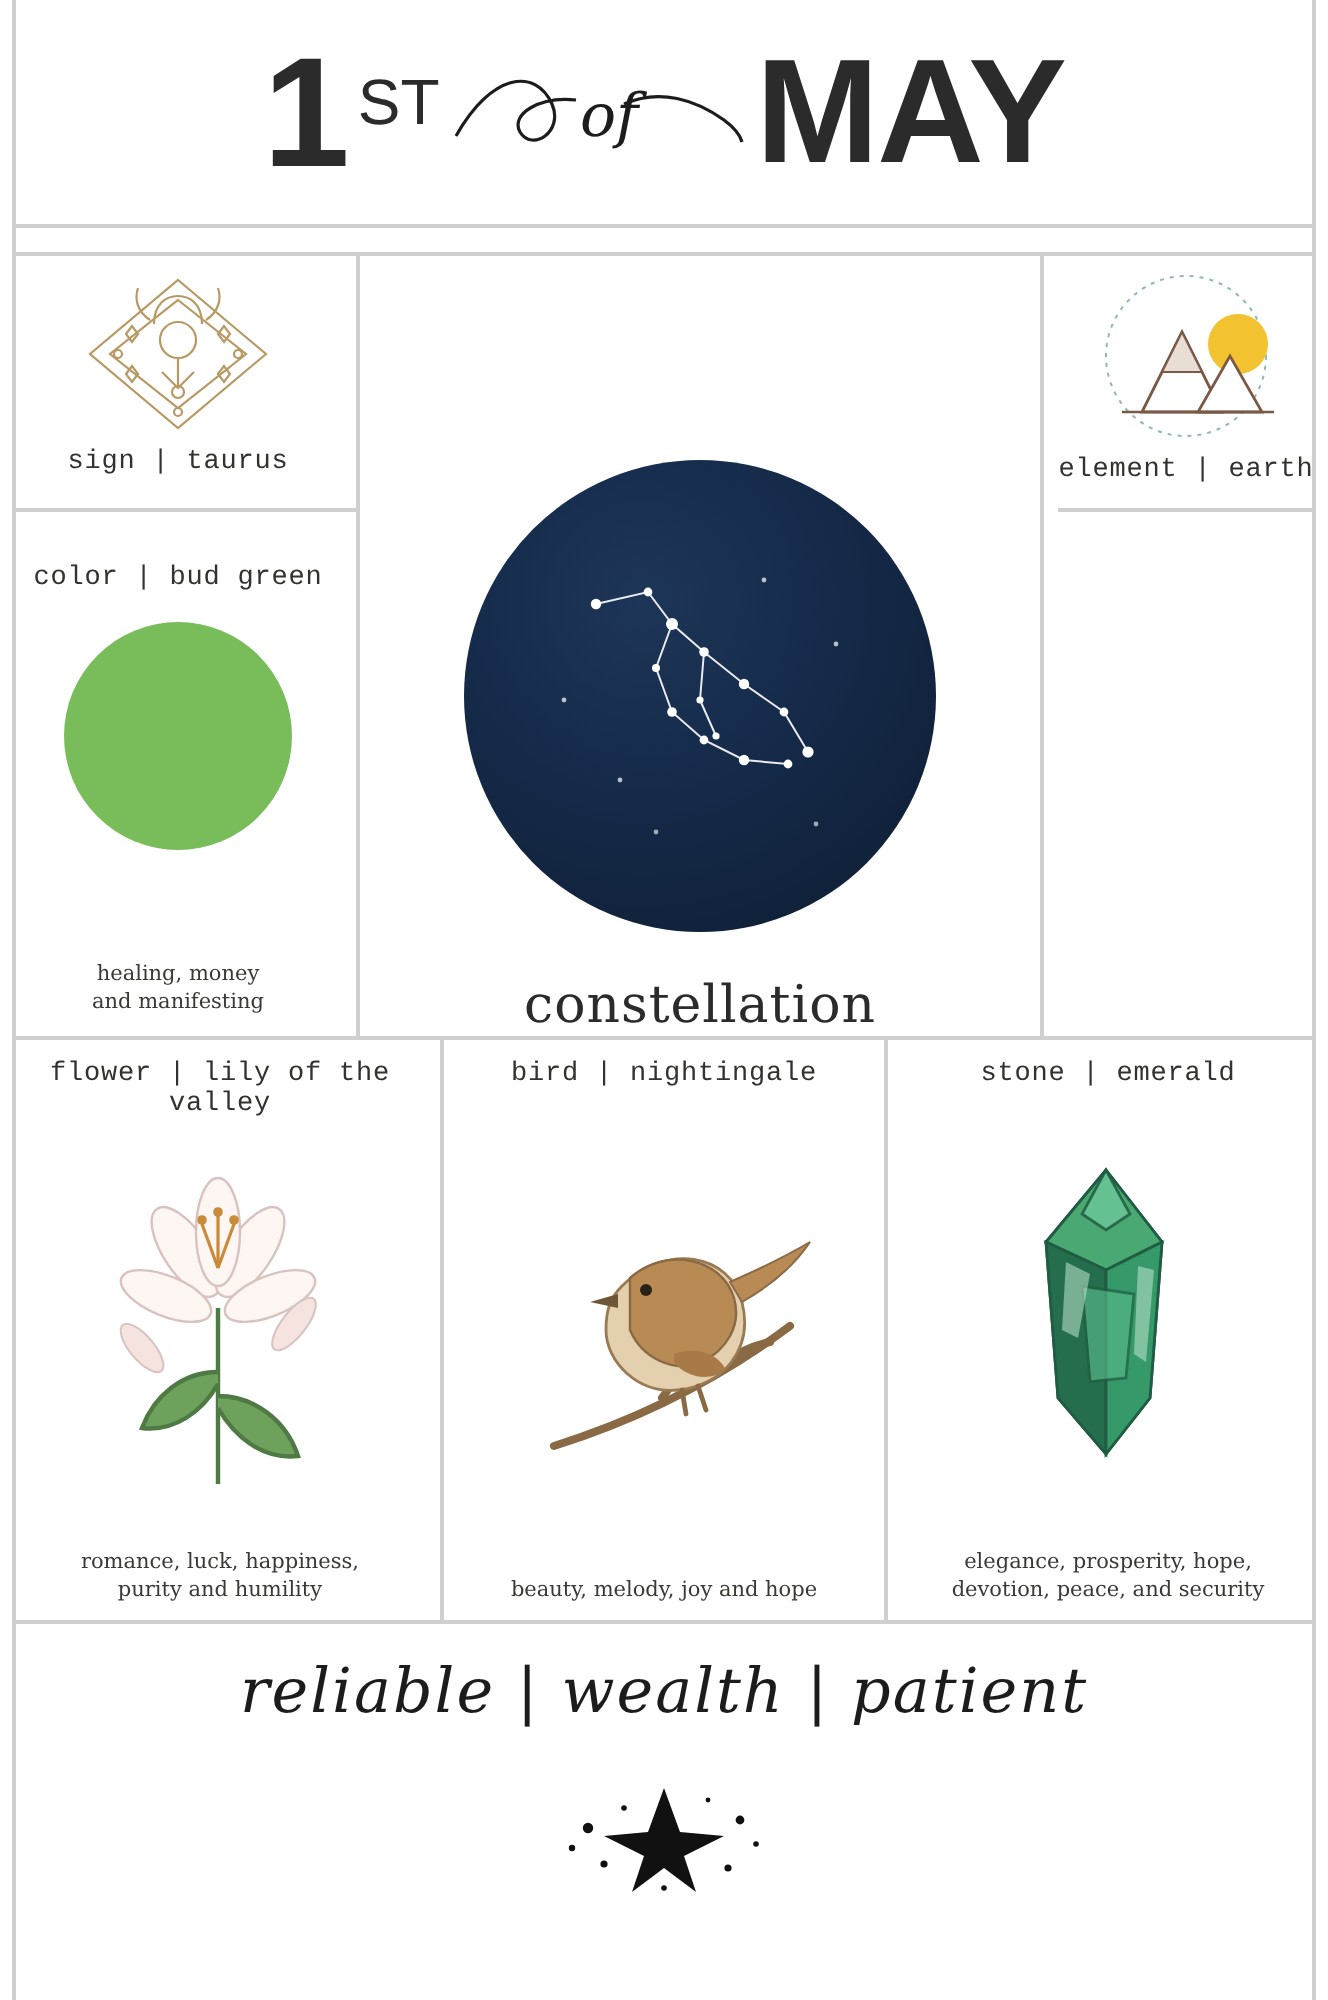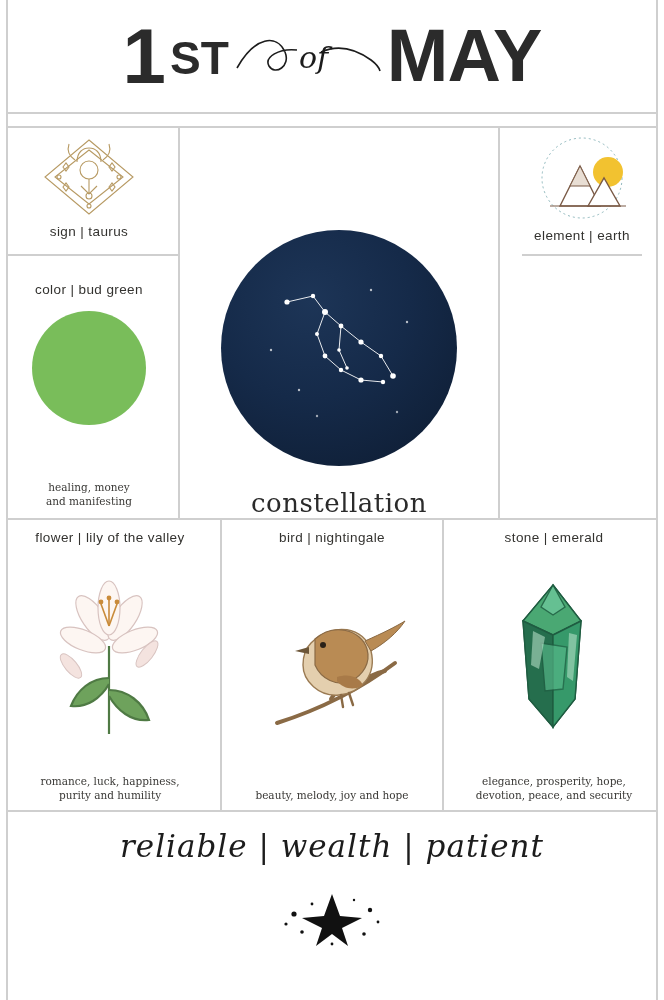--- a/index.html
+++ b/index.html
@@ -26,21 +26,21 @@
   .title-row{
     display:flex;align-items:center;justify-content:center;
     gap:4px;width:100%;padding:0 36px;box-sizing:border-box;
   }
   .t-one{
     font-family:"Liberation Sans", sans-serif;
     font-weight:bold;font-size:78px;line-height:0.9;letter-spacing:-2px;
   }
   .t-st{
     font-family:"Liberation Sans", sans-serif;
-    font-weight:bold;font-size:46px;line-height:1;margin-left:2px;align-self:flex-start;margin-top:14px;
+    font-weight:normal;font-size:32px;line-height:1;margin-left:2px;align-self:flex-start;margin-top:14px;
   }
   .swash{
     flex:0 0 auto;position:relative;width:150px;height:60px;
   }
   .t-may{
     font-family:"Liberation Sans", sans-serif;
     font-weight:bold;font-size:74px;line-height:0.9;letter-spacing:-1px;
   }
 
   
@@ -62,34 +62,34 @@
   }
   .cell-color{
     flex:1;display:flex;flex-direction:column;align-items:center;
     padding-top:26px;box-sizing:border-box;
   }
   .col-center{
     flex:1;display:flex;flex-direction:column;align-items:center;justify-content:flex-end;
     border-right:2px solid #cfcfcf;
   }
   .col-right{
-    width:164px;display:flex;flex-direction:column;align-items:center;
+    width:142px;display:flex;flex-direction:column;align-items:center;
   }
   .cell-element{
     height:128px;border-bottom:2px solid #cfcfcf;
     display:flex;flex-direction:column;align-items:center;justify-content:flex-start;
     padding-top:4px;box-sizing:border-box;
   }
   .cell-house{
     flex:1;display:flex;flex-direction:column;align-items:center;
     padding-top:10px;box-sizing:border-box;
   }
 
   .lbl{
-    font-family:Liberation Sans, sans-serif;
+    font-family:Liberation Mono, monospace;
     font-size:13.5px;letter-spacing:0.4px;color:#33322f;
     text-align:center;
   }
   .cap{
     font-family:"DejaVu Serif", serif;
     font-size:10.5px;line-height:1.35;text-align:center;color:#3a3936;
   }
 
   .color-swatch{
     width:114px;height:114px;border-radius:50%;

